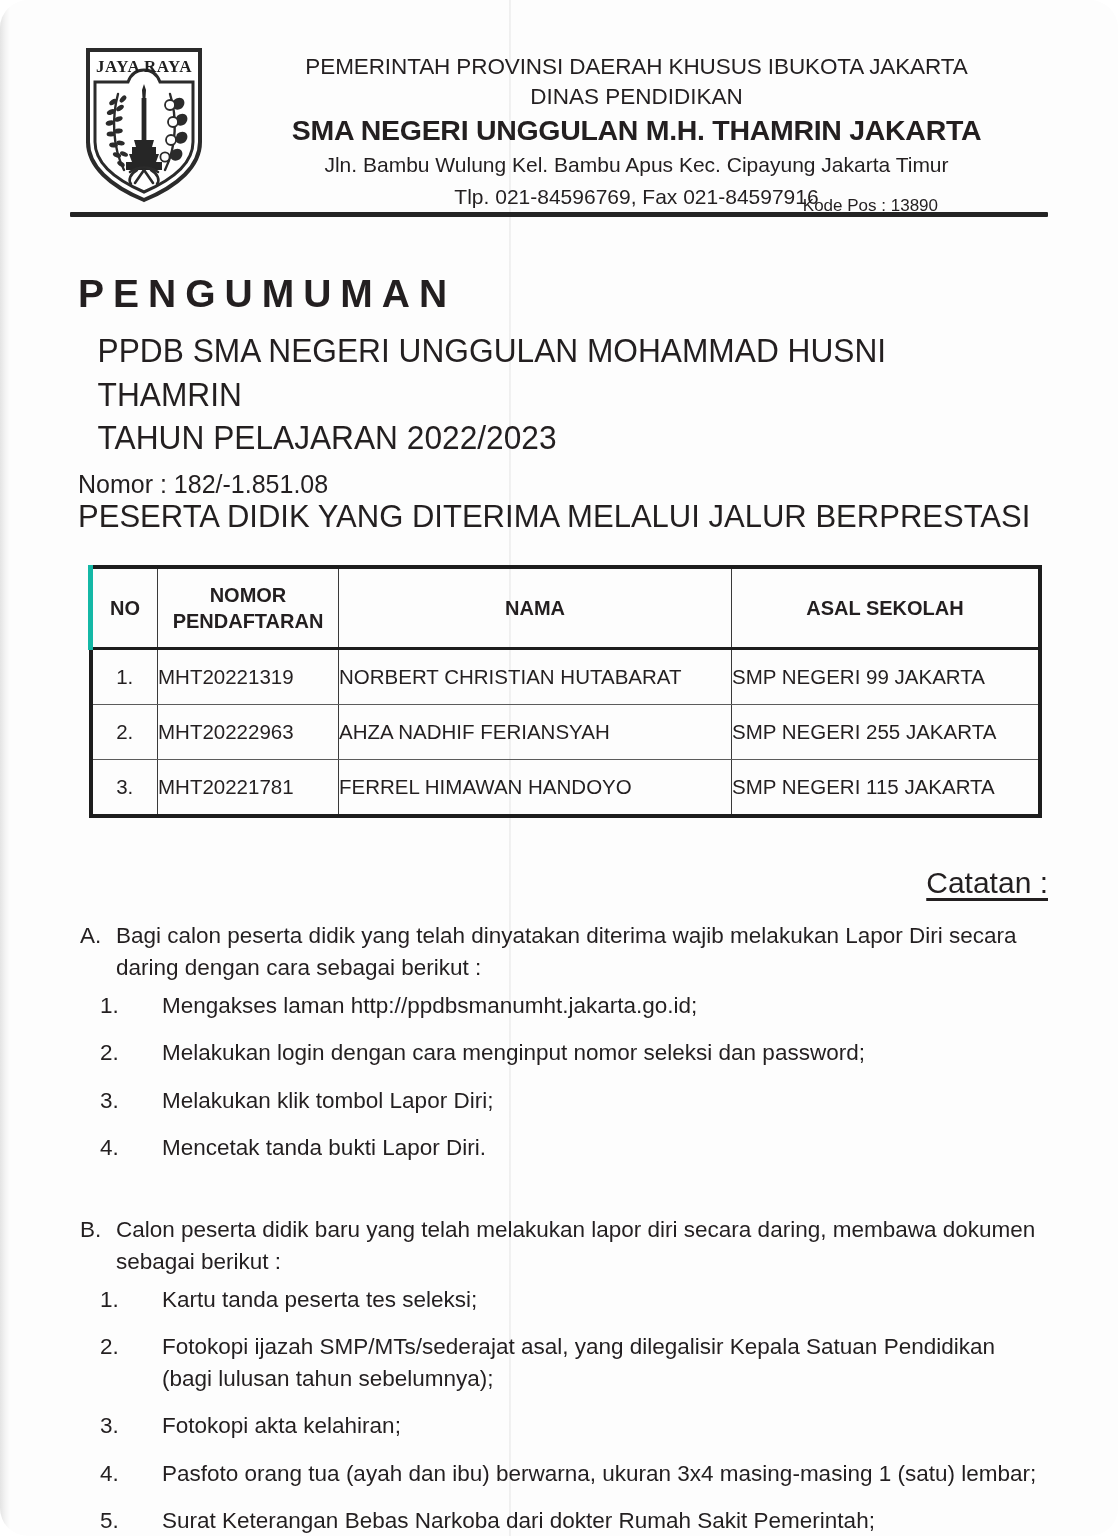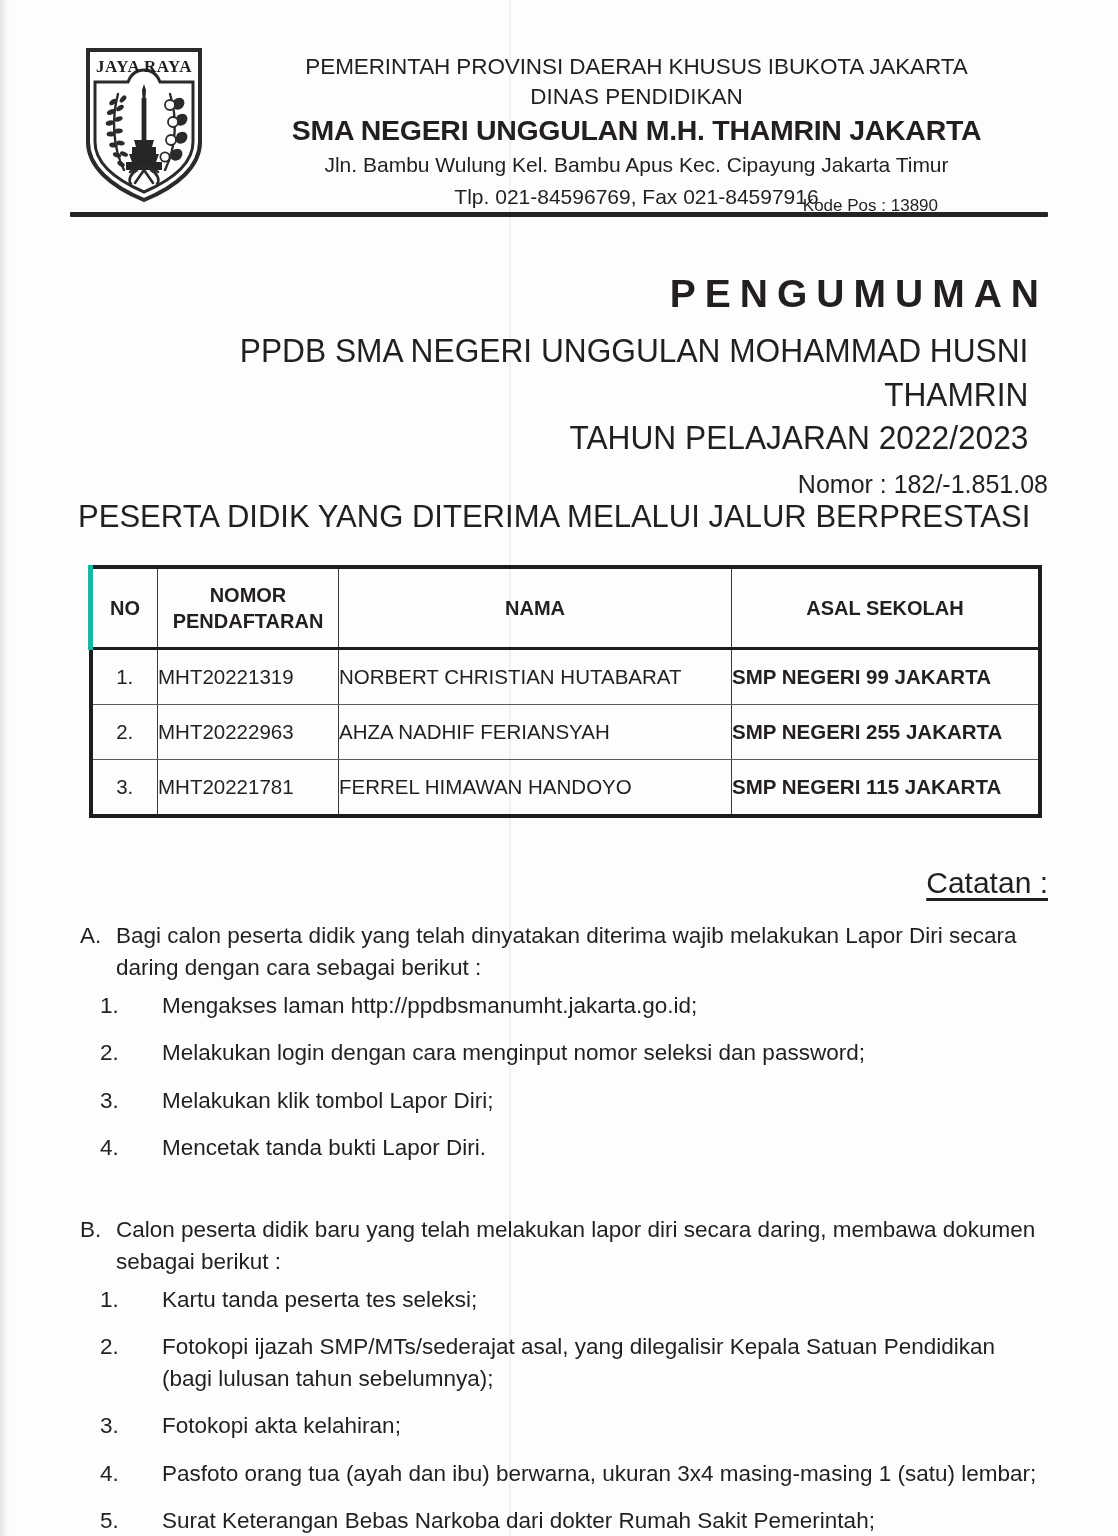--- a/index.html
+++ b/index.html
@@ -10,20 +10,21 @@
   }
   .page {
     position: relative;
     width: 1118px;
     height: 1536px;
     background: #fdfdfd;
     font-family: "Liberation Sans", sans-serif;
     color: #231f20;
     overflow: hidden;
     box-sizing: border-box;
+    border-radius: 28px;
   }
   
   .scan-edge-left {
     position: absolute;
     left: 0; top: 0;
     width: 10px; height: 100%;
     background: linear-gradient(to right, #e4e4e4 0%, #f4f4f4 55%, #fdfdfd 100%);
     pointer-events: none;
   }
   .scan-fold {
@@ -95,24 +96,24 @@
     top: 212px;
     width: 978px;
     height: 5px;
     background: #242424;
     border-radius: 1px;
   }
 
   
   .title-block {
     position: absolute;
-    left: 70px;
+    left: 78px;
     top: 272px;
     width: 978px;
-    text-align: right;
+    text-align: left;
   }
   .t-pengumuman {
     font-size: 39px;
     font-weight: bold;
     letter-spacing: 9px;
     margin-bottom: 13px;
   }
   .t-line2, .t-line3 {
     font-family: "Liberation Sans Narrow", "Liberation Sans", sans-serif;
     font-size: 33px;
@@ -177,21 +178,21 @@
   th.c-no, td.c-no { width: 64px; text-align: center; }
   th.c-reg, td.c-reg { width: 180px; }
   th.c-name, td.c-name { width: 392px; }
   th.c-school, td.c-school { width: 306px; }
   td.c-reg  { padding-left: 14px; }
   td.c-name { padding-left: 16px; }
   td.c-school { padding-left: 14px; }
   table.students thead th:first-child { border-left: 5px solid #14b8a6; }
   table.students thead th:last-child  { border-right: 4px solid #1d1d1d; }
   table.students tbody td:first-child { border-left: 4px solid #1d1d1d; }
-  table.students tbody td:last-child  { border-right: 4px solid #1d1d1d; font-weight: bold; }
+  table.students tbody td:last-child  { border-right: 4px solid #1d1d1d; }
 
   
   .notes {
     position: absolute;
     left: 80px;
     top: 866px;
     width: 968px;
   }
   .notes-title {
     font-size: 30px;

